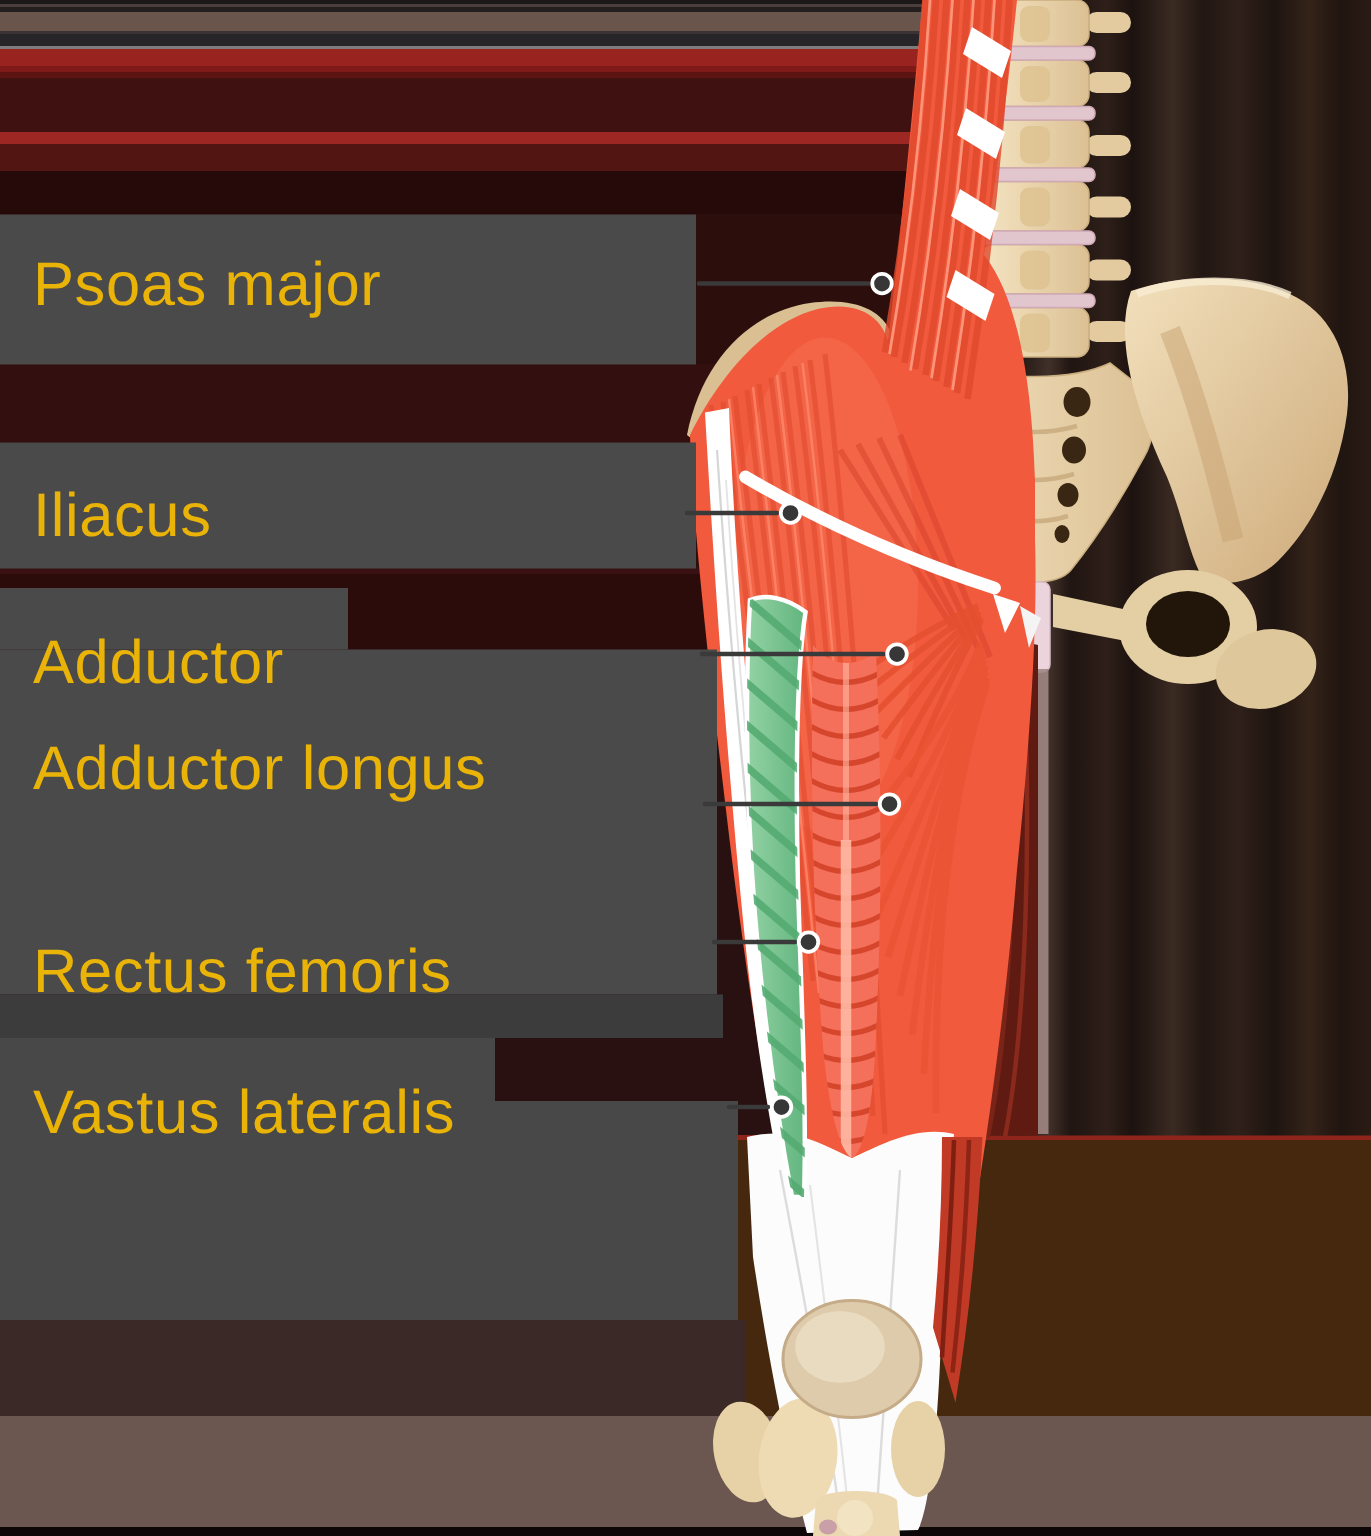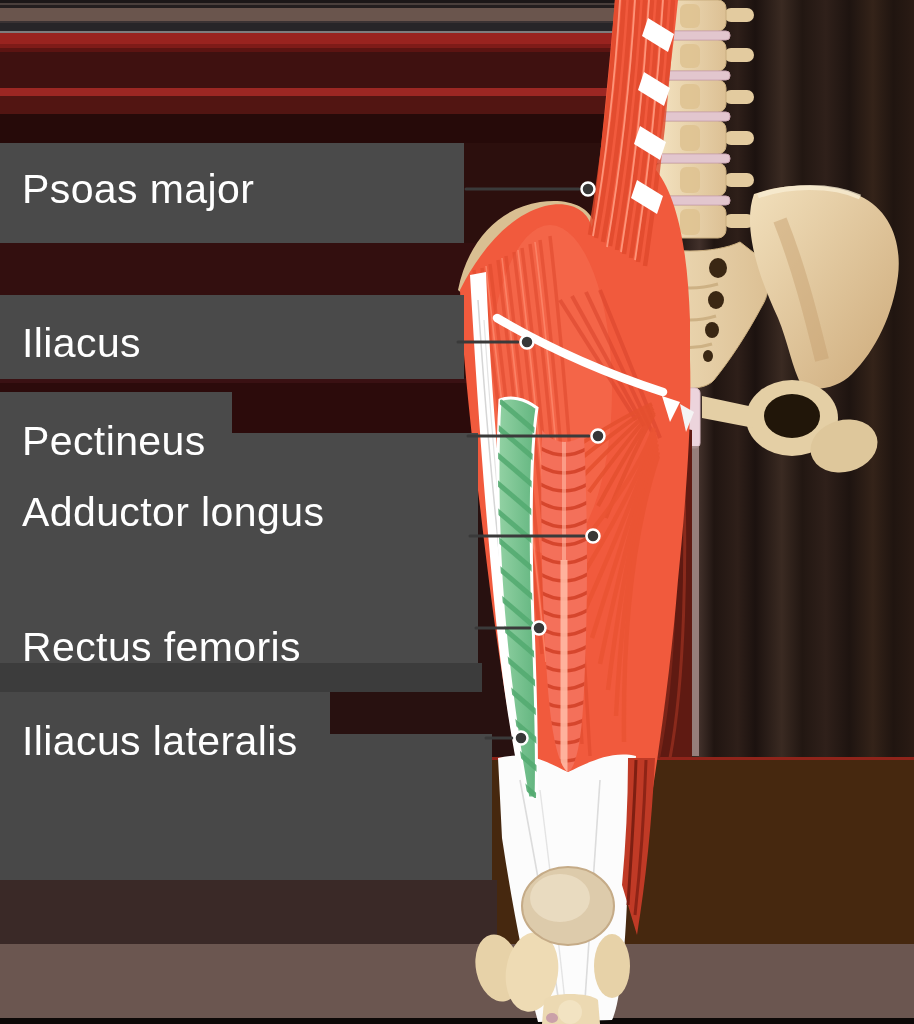--- a/index.html
+++ b/index.html
@@ -21,21 +21,21 @@
   #illustration{position:absolute;left:440px;top:0;width:474px;height:1024px;z-index:1;}
   .bar{position:absolute;left:0;z-index:2;}
   .c1{background:#4a4a4a;} .c2{background:#484848;} .c3{background:#3c3c3c;}
   #bar-psoas   {top:143px;width:464px;height:100px;}
   #bar-iliacus {top:295px;width:464px;height:84px;}
   #bar-pect-notch{top:392px;width:232px;height:41px;}
   #bar-block   {top:433px;width:478px;height:230px;}
   #bar-band    {top:663px;width:482px;height:29px;}
   #bar-vl-top  {top:692px;width:330px;height:42px;}
   #bar-vl-main {top:734px;width:492px;height:146px;}
-  .lbl{position:absolute;left:22px;z-index:3;color:#ffffff;font-size:41px;
+  .lbl{position:absolute;left:22px;z-index:3;color:#eab308;font-size:41px;
        line-height:52px;letter-spacing:.4px;white-space:nowrap;}
   #lbl-psoas{top:163px;} #lbl-iliacus{top:317px;} #lbl-pectineus{top:415px;}
   #lbl-adductor{top:486px;} #lbl-rectus{top:603px;margin-top:18px;} #lbl-vastus{top:715px;}
   #leaders{position:absolute;inset:0;z-index:4;pointer-events:none;}
 </style>
 </head>
 <body>
 
 <div id="stage">
   <div id="bg-bands"></div>
@@ -328,24 +328,24 @@
   <div class="bar c1" id="bar-psoas"></div>
   <div class="bar c1" id="bar-iliacus"></div>
   <div class="bar c1" id="bar-pect-notch"></div>
   <div class="bar c1" id="bar-block"></div>
   <div class="bar c3" id="bar-band"></div>
   <div class="bar c2" id="bar-vl-top"></div>
   <div class="bar c2" id="bar-vl-main"></div>
 
   <div class="lbl" id="lbl-psoas">Psoas major</div>
   <div class="lbl" id="lbl-iliacus">Iliacus</div>
-  <div class="lbl" id="lbl-pectineus">Pectineus</div>
+  <div class="lbl" id="lbl-pectineus">Adductor</div>
   <div class="lbl" id="lbl-adductor">Adductor longus</div>
   <div class="lbl" id="lbl-rectus">Rectus femoris</div>
-  <div class="lbl" id="lbl-vastus">Iliacus lateralis</div>
+  <div class="lbl" id="lbl-vastus">Vastus lateralis</div>
 
   <svg id="leaders" viewBox="0 0 914 1024" width="914" height="1024">
     <g stroke="#3a3a3a" stroke-width="3" stroke-linecap="round">
       <line x1="466" y1="189" x2="579" y2="189"></line>
       <line x1="458" y1="342" x2="518" y2="342"></line>
       <line x1="468" y1="436" x2="589" y2="436"></line>
       <line x1="470" y1="536" x2="584" y2="536"></line>
       <line x1="476" y1="628" x2="530" y2="628"></line>
       <line x1="486" y1="738" x2="512" y2="738"></line>
     </g>

